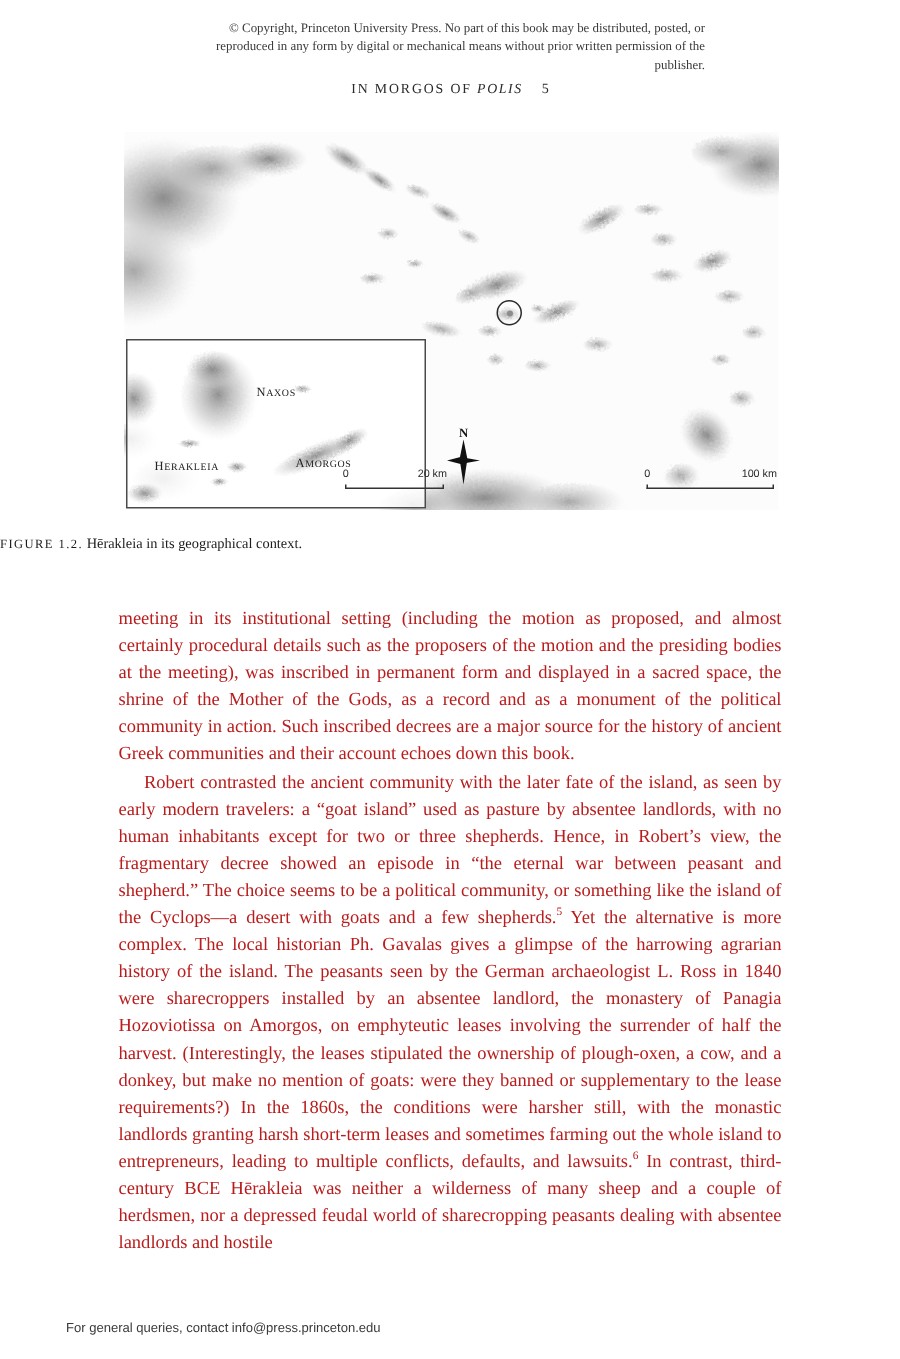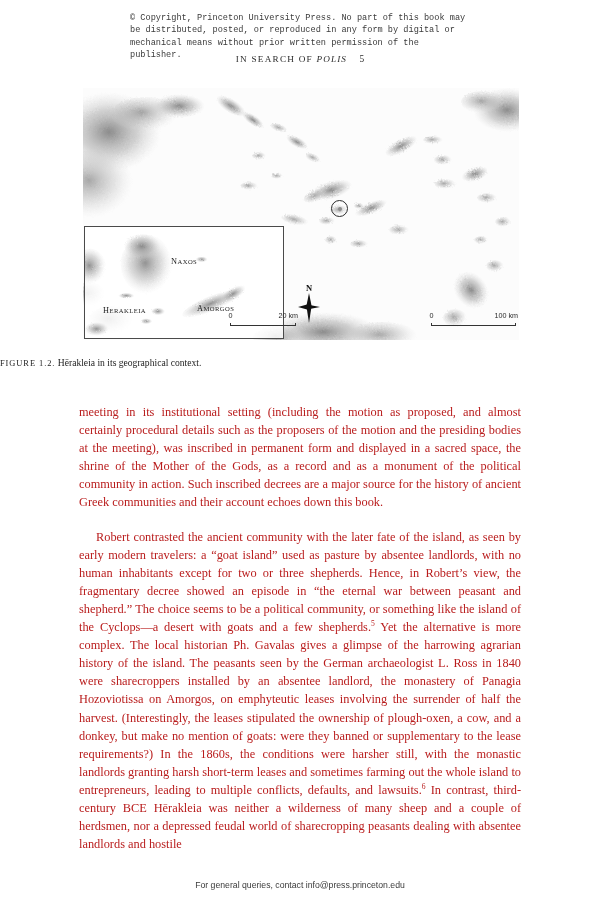--- a/index.html
+++ b/index.html
@@ -9,25 +9,25 @@
     font-family:"Liberation Serif", serif;
     color:#1a1a1a;
     position:relative;
     overflow:hidden;
   }
 
   
   .copyright{
     position:absolute;
     left:130px; top:12px; width:340px;
-    font-family:Liberation Mono, monospace;
+    font-family:Liberation Serif, serif;
     font-size:8.6px;
     line-height:12.3px;
     color:#3a3a3a;
-    text-align:left;
+    text-align:right;
   }
 
   
   .runhead{
     position:absolute;
     left:0; right:0; top:54px;
     text-align:center;
     font-family:"Liberation Serif", serif;
     font-size:9.2px;
     letter-spacing:1.25px;
@@ -130,40 +130,41 @@
     left:79px; top:403px;
     width:442px;
     font-size:12.35px;
     line-height:18.1px;
     text-align:justify;
     color:#b91c1c;
     hyphens:none;
     font-family:Liberation Serif, serif;
   }
   .body p{margin:0;}
-  .body p + p{text-indent:17px;margin-top:16px;}
+  .body p + p{text-indent:17px;}
   .body sup{font-size:7.6px;vertical-align:super;line-height:0;}
 
   
   .footer{
     position:absolute;
     left:0;right:0;top:880px;
-    text-align:center;
+    text-align:left;
     font-family:"Liberation Sans", sans-serif;
     font-size:8.7px;
     color:#3a3a3a;
+    padding-left:44px;
   }
 </style>
 </head>
 <body>
 
 <div class="copyright">© Copyright, Princeton University Press. No part of this book may be distributed, posted, or reproduced in any form by digital or mechanical means without prior written permission of the publisher.</div>
 
 <div class="runhead">
-  <span>IN SEARCH OF</span>
+  <span>IN MORGOS OF</span>
   <span class="italic">POLIS</span>
   <span class="pageno">5</span>
 </div>
 
 <div class="figure">
   <div class="map">
 
     <div class="terrain">
       <svg viewBox="0 0 436 252" preserveAspectRatio="none" aria-hidden="true">
         <defs>

